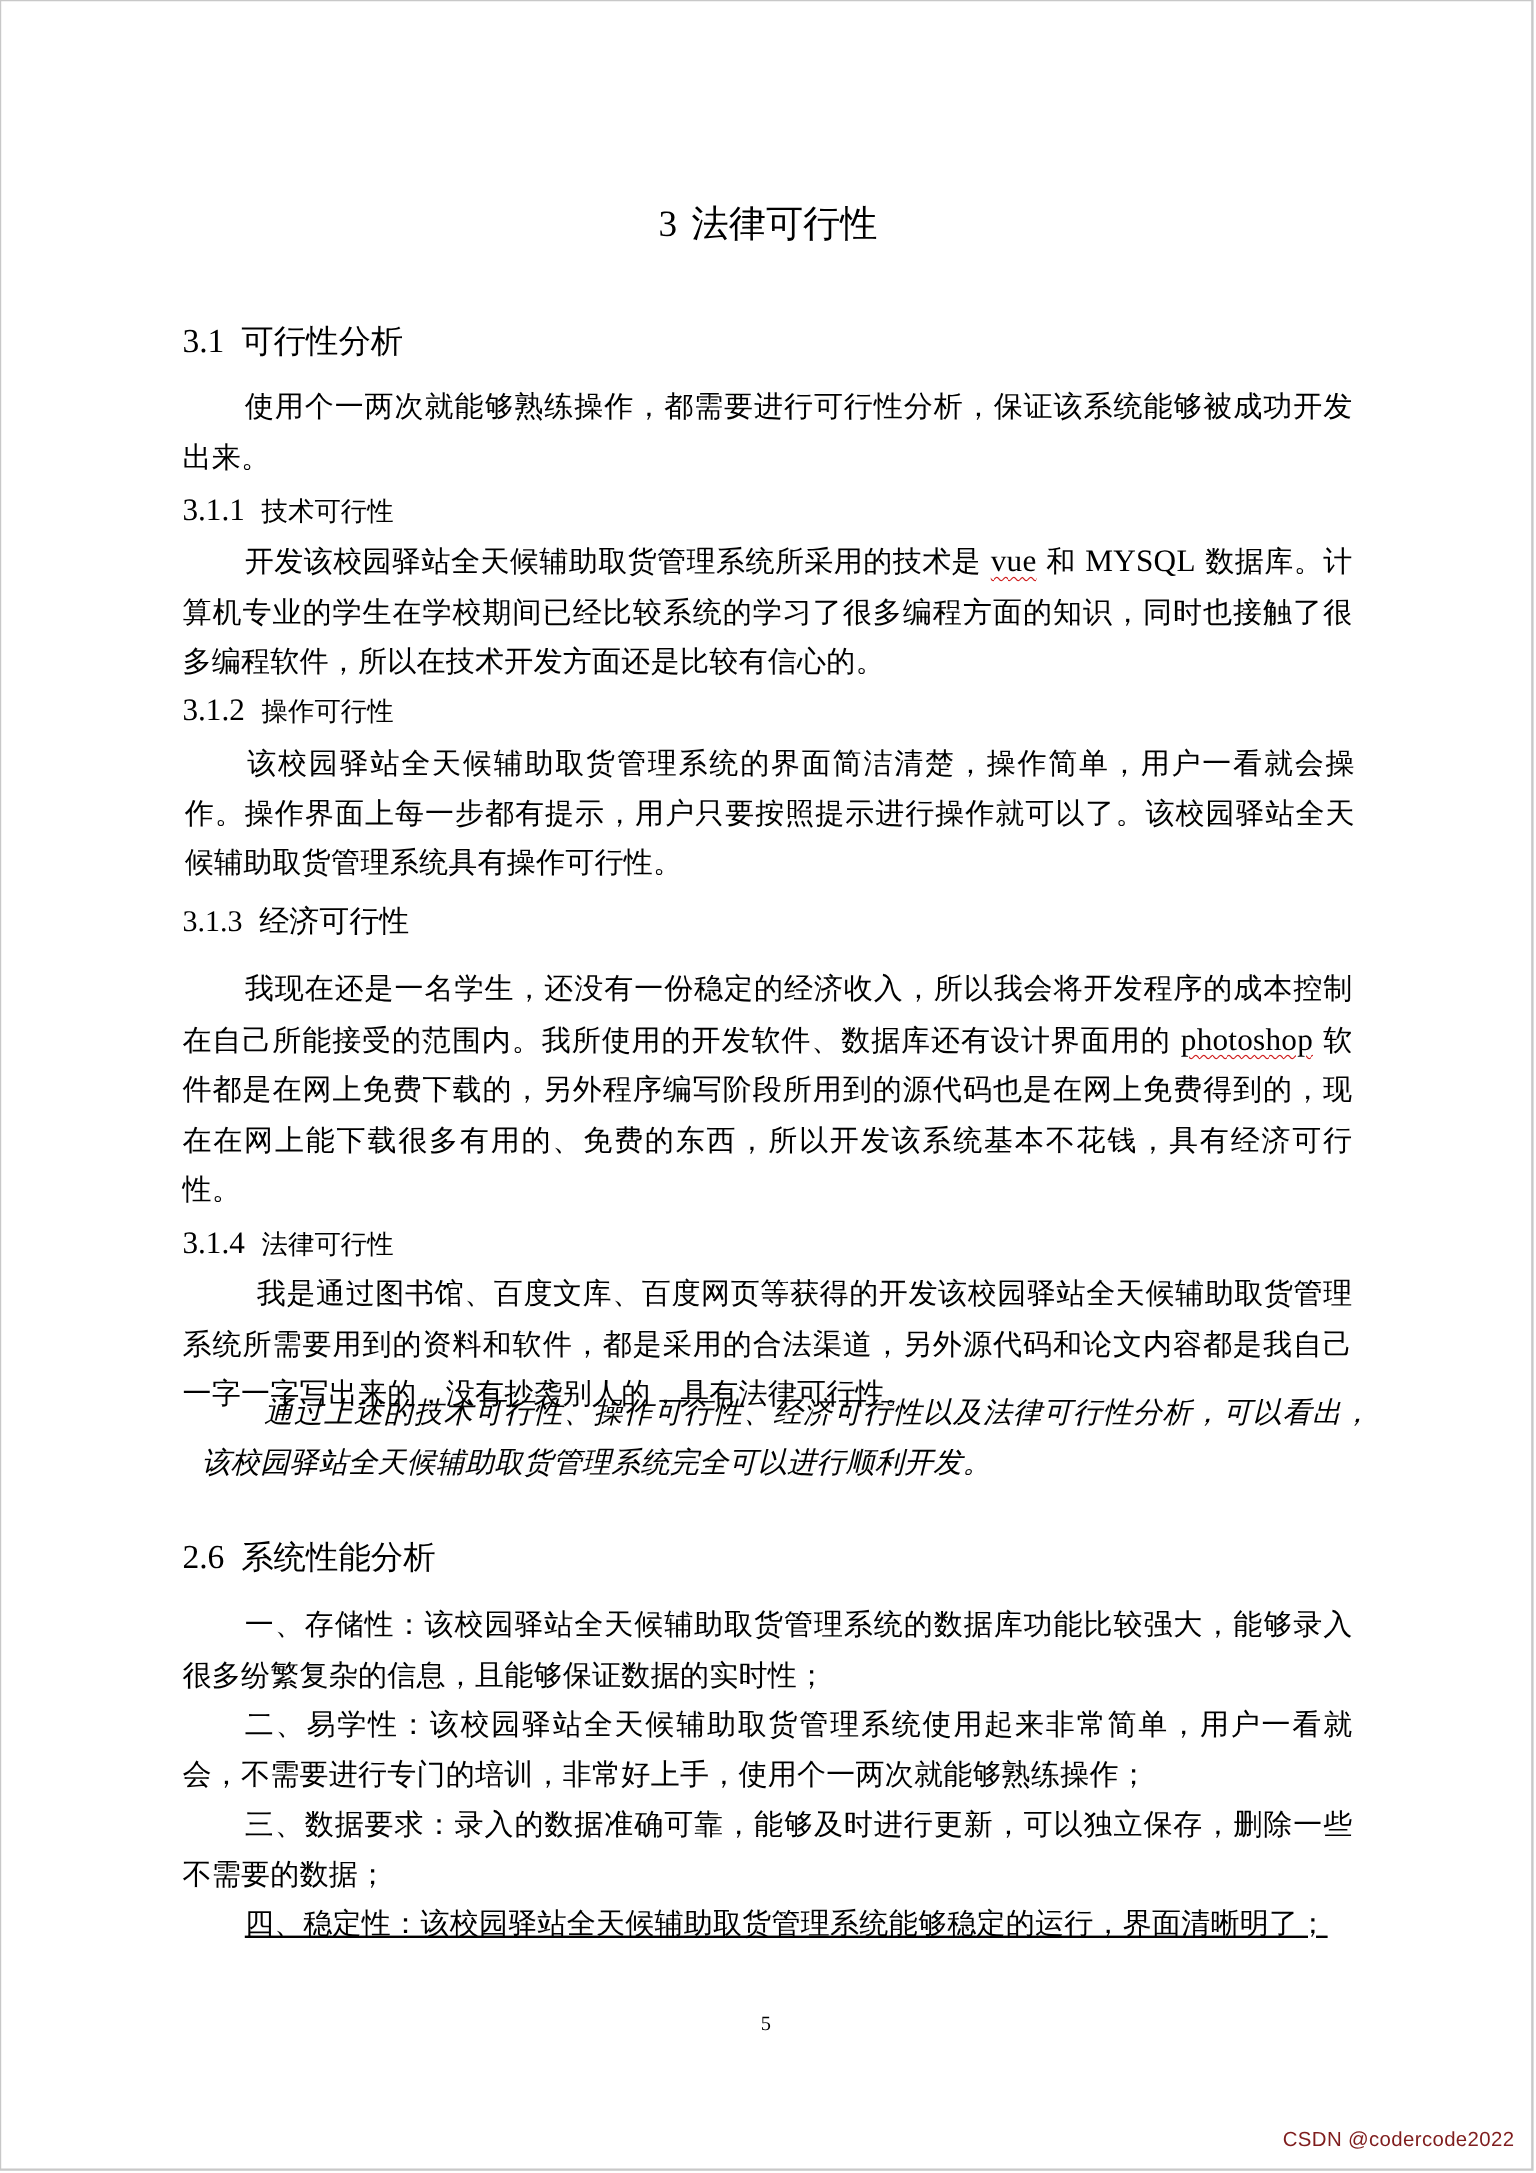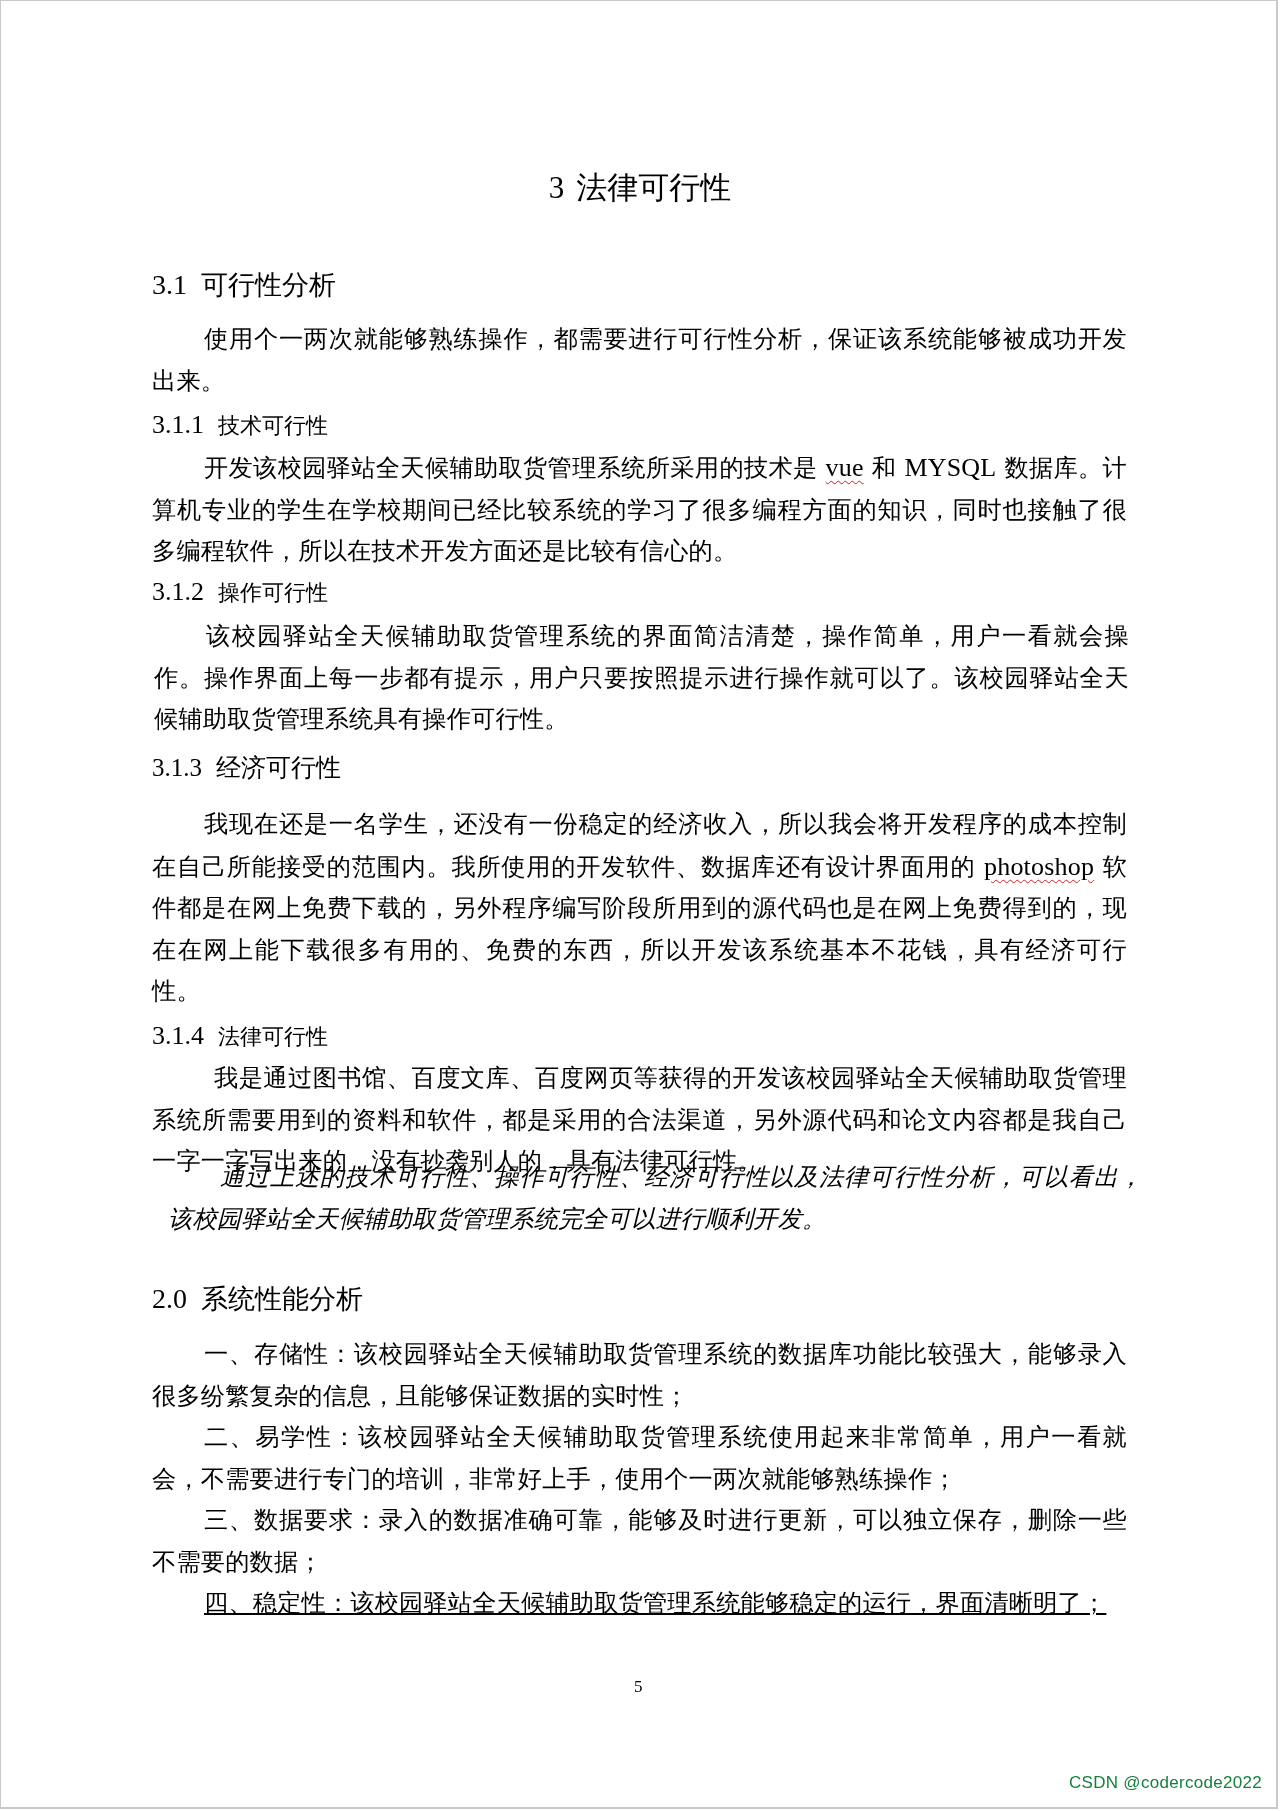--- a/index.html
+++ b/index.html
@@ -41,21 +41,21 @@
     .squiggle {
       text-decoration: underline wavy #d02020; text-decoration-thickness: 1px;
       text-underline-offset: 4px; font-family: "Liberation Serif", serif; font-size: 26px;
     }
     .latin { font-family: "Liberation Serif", serif; font-size: 26px; }
     .page-num {
       position: absolute; top: 1676px; left: 633px; font-size: 17px;
       font-family: "Liberation Serif", serif;
     }
     .watermark {
-      position: absolute; right: 14px; bottom: 14px; font-size: 17px; color: #15803d;
+      position: absolute; right: 14px; bottom: 14px; font-size: 17px; color: #7f1d1d;
       font-family: "Liberation Sans", sans-serif; letter-spacing: 0.3px;
     }
   </style>
 </head>
 <body>
 
 <div class="page doc">
 
   <div class="h1">
     <span class="num">3</span><span>法律可行性</span>
@@ -81,21 +81,21 @@
   </div>
   <p class="para" style="top:803px; margin:0;"><span>我现在还是一名学生，还没有一份稳定的经济收入，所以我会将开发程序的成本控制在自己所能接受的范围内。我所使用的开发软件、数据库还有设计界面用的</span> <span class="squiggle">photoshop</span> <span>软件都是在网上免费下载的，另外程序编写阶段所用到的源代码也是在网上免费得到的，现在在网上能下载很多有用的、免费的东西，所以开发该系统基本不花钱，具有经济可行性。</span></p>
 
   <div class="h3" style="top:1020px;">
     <span class="num">3.1.4</span><span>法律可行性</span>
   </div>
   <p class="para noindent-extra" style="top:1057px; margin:0;">我是通过图书馆、百度文库、百度网页等获得的开发该校园驿站全天候辅助取货管理系统所需要用到的资料和软件，都是采用的合法渠道，另外源代码和论文内容都是我自己一字一字写出来的，没有抄袭别人的，具有法律可行性。</p>
   <p class="para" style="top:1140px; margin:16px;font-style:italic;">通过上述的技术可行性、操作可行性、经济可行性以及法律可行性分析，可以看出，该校园驿站全天候辅助取货管理系统完全可以进行顺利开发。</p>
 
   <div class="h2" style="top:1280px;">
-    <span class="num">2.0</span><span>系统性能分析</span>
+    <span class="num">2.6</span><span>系统性能分析</span>
   </div>
   <p class="para" style="top:1333px; margin:0;">一、存储性：该校园驿站全天候辅助取货管理系统的数据库功能比较强大，能够录入很多纷繁复杂的信息，且能够保证数据的实时性；</p>
   <p class="para" style="top:1416px; margin:0;">二、易学性：该校园驿站全天候辅助取货管理系统使用起来非常简单，用户一看就会，不需要进行专门的培训，非常好上手，使用个一两次就能够熟练操作；</p>
   <p class="para" style="top:1499px; margin:0;">三、数据要求：录入的数据准确可靠，能够及时进行更新，可以独立保存，删除一些不需要的数据；</p>
   <p class="para" style="top:1582px; margin:0;text-decoration:underline;">四、稳定性：该校园驿站全天候辅助取货管理系统能够稳定的运行，界面清晰明了；</p>
 
   <div class="page-num">5</div>
   <div class="watermark">CSDN @codercode2022</div>
 </div>
 

